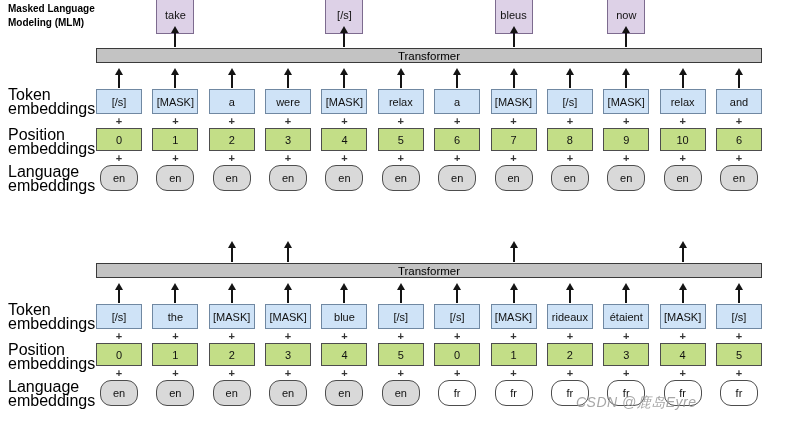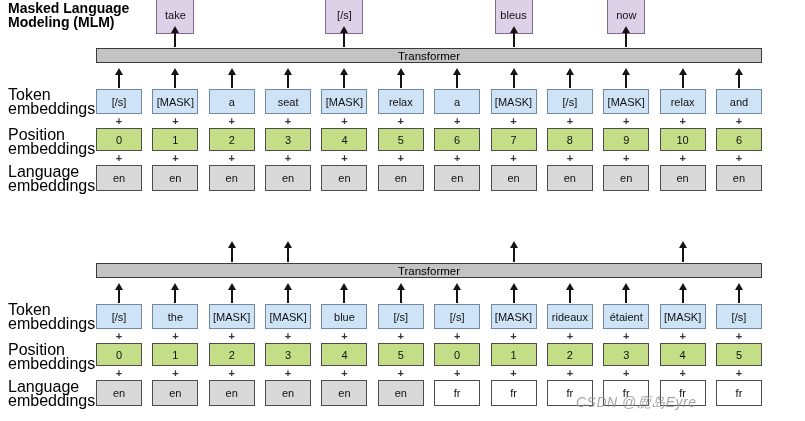--- a/index.html
+++ b/index.html
@@ -3,21 +3,21 @@
 <meta charset="utf-8">
 <style>
   html,body{margin:0;padding:0;background:#ffffff;}
   .canvas{
     position:relative;width:805px;height:421px;background:#ffffff;
     font-family:"Liberation Sans","DejaVu Sans",sans-serif;color:#111;
     overflow:hidden;
   }
   .section{position:absolute;left:0;width:805px;height:200px;}
   .section-title{
-    position:absolute;left:8px;top:2px;font-size:14px;font-weight:bold;
+    position:absolute;left:8px;top:2px;font-size:10px;font-weight:bold;
     line-height:13.5px;white-space:pre-line;color:#000;
   }
   .row-label{
     position:absolute;left:8px;font-size:16px;line-height:13.5px;
     white-space:pre-line;color:#000;
   }
   .label-token{top:88px;}
   .label-position{top:128px;}
   .label-language{top:165px;}
   .row{
@@ -43,21 +43,21 @@
     box-sizing:border-box;border:1px solid #555;display:flex;
     align-items:center;justify-content:center;font-size:11px;line-height:12px;
     white-space:nowrap;
   }
   .box-output{
     min-width:38px;height:38px;padding:16px 4px;
     background:var(--output-fill);border-color:var(--output-border);
   }
   .box-token{width:46px;height:25px;background:var(--token-fill);border-color:var(--token-border);}
   .box-position{width:46px;height:23px;background:var(--position-fill);border-color:var(--position-border);}
-  .box-lang{width:46px;height:26px;border-color:var(--language-border);}
+  .box-lang{width:38px;height:26px;border-color:var(--language-border);border-radius:11px;}
   .lang-en{background:var(--language-fill-en);}
   .lang-fr{background:var(--language-fill-fr);}
   .plus{font-size:11px;font-weight:bold;color:#333;}
   .arrow{display:flex;flex-direction:column;align-items:center;height:100%;}
   .arrow-head{
     width:0;height:0;border-left:4px solid transparent;border-right:4px solid transparent;
     border-bottom:7px solid #141414;
   }
   .arrow-shaft{width:2px;flex:1 1 auto;background:#141414;}
   .watermark{
@@ -216,21 +216,21 @@
         <div class="slot">
           <div class="box box-token">[/s]</div>
         </div>
         <div class="slot">
           <div class="box box-token">[MASK]</div>
         </div>
         <div class="slot">
           <div class="box box-token">a</div>
         </div>
         <div class="slot">
-          <div class="box box-token">seat</div>
+          <div class="box box-token">were</div>
         </div>
         <div class="slot">
           <div class="box box-token">[MASK]</div>
         </div>
         <div class="slot">
           <div class="box box-token">relax</div>
         </div>
         <div class="slot">
           <div class="box box-token">a</div>
         </div>

